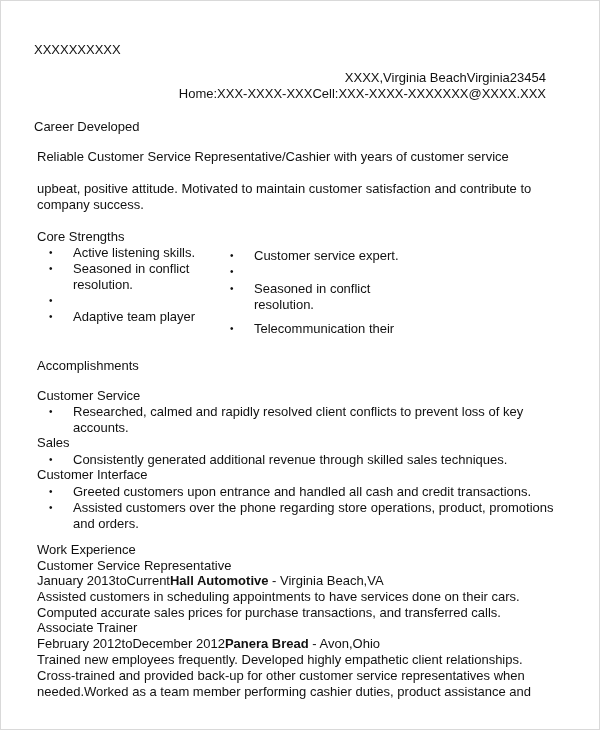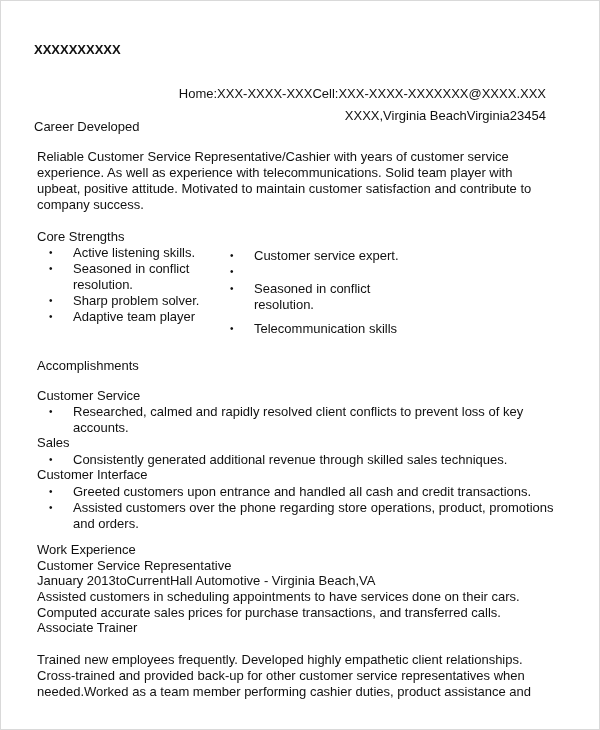--- a/index.html
+++ b/index.html
@@ -10,61 +10,59 @@
     color: #111111;
   }
   .page {
     position: relative;
     width: 598px; height: 728px;
     border: 1px solid #d9d9d9;
     background: #ffffff;
     box-sizing: content-box;
   }
   .abs { position: absolute; white-space: nowrap; font-size: 13px; line-height: 16px; }
-  .name { left: 33px; top: 41px; font-weight: bold; font-size: 13px; }
-  .addr { right: 53px; top: 69px; text-align: left; margin-top: 38px; }
+  .name { left: 33px; top: 41px; font-weight: normal; font-size: 13px; }
+  .addr { right: 53px; top: 69px; text-align: left; }
   .contact { right: 53px; top: 85px; }
   .heading { left: 33px; }
-  b { font-weight: normal; }
+  b { font-weight: bold; }
 </style>
 </head>
 <body>
 
 <div class="page">
 
   <div class="abs name">XXXXXXXXXX</div>
   <div class="abs addr">XXXX,Virginia BeachVirginia23454</div>
   <div class="abs contact">Home:XXX-XXXX-XXXCell:XXX-XXXX-XXXXXXX@XXXX.XXX</div>
 
   <div class="abs heading" style="top:118px">Career Developed</div>
   <div class="abs" style="left:36px;top:148px">Reliable Customer Service Representative/Cashier with years of customer service</div>
-  <div class="abs" style="left:36px;top:164px">experience. As well as experience with telecommunications. Solid team player with</div>
   <div class="abs" style="left:36px;top:180px">upbeat, positive attitude. Motivated to maintain customer satisfaction and contribute to</div>
   <div class="abs" style="left:36px;top:196px">company success.</div>
 
   <div class="abs heading" style="left:36px;top:228px">Core Strengths</div>
 
   <div class="abs" style="left:48px;top:244px;font-size:10px">•</div>
   <div class="abs" style="left:72px;top:244px">Active listening skills.</div>
   <div class="abs" style="left:48px;top:260px;font-size:10px">•</div>
   <div class="abs" style="left:72px;top:260px">Seasoned in conflict</div>
   <div class="abs" style="left:72px;top:276px">resolution.</div>
   <div class="abs" style="left:48px;top:292px;font-size:10px">•</div>
-  <div class="abs" style="left:72px;top:292px">Sharp problem solver.</div>
   <div class="abs" style="left:48px;top:308px;font-size:10px">•</div>
   <div class="abs" style="left:72px;top:308px">Adaptive team player</div>
 
   <div class="abs" style="left:229px;top:247px;font-size:10px">•</div>
   <div class="abs" style="left:253px;top:247px">Customer service expert.</div>
   <div class="abs" style="left:229px;top:263px;font-size:10px">•</div>
   <div class="abs" style="left:229px;top:280px;font-size:10px">•</div>
   <div class="abs" style="left:253px;top:280px">Seasoned in conflict</div>
   <div class="abs" style="left:253px;top:296px">resolution.</div>
   <div class="abs" style="left:229px;top:320px;font-size:10px">•</div>
-  <div class="abs" style="left:253px;top:320px">Telecommunication skills</div>
+  <div class="abs" style="left:253px;top:320px">Telecommunication their</div>
 
   <div class="abs heading" style="left:36px;top:357px">Accomplishments</div>
 
   <div class="abs" style="left:36px;top:387px">Customer Service</div>
   <div class="abs" style="left:48px;top:403px;font-size:10px">•</div>
   <div class="abs" style="left:72px;top:403px">Researched, calmed and rapidly resolved client conflicts to prevent loss of key</div>
   <div class="abs" style="left:72px;top:419px">accounts.</div>
 
   <div class="abs" style="left:36px;top:434px">Sales</div>
   <div class="abs" style="left:48px;top:451px;font-size:10px">•</div>
@@ -80,17 +78,20 @@
   <div class="abs heading" style="left:36px;top:541px">Work Experience</div>
 
   <div class="abs" style="left:36px;top:557px;font-weight:normal">Customer Service Representative</div>
   <div class="abs" style="left:36px;top:572px">
     <span>January 2013toCurrent</span><b>Hall Automotive</b><span> - Virginia Beach,VA</span>
   </div>
   <div class="abs" style="left:36px;top:588px">Assisted customers in scheduling appointments to have services done on their cars.</div>
   <div class="abs" style="left:36px;top:604px">Computed accurate sales prices for purchase transactions, and transferred calls.</div>
 
   <div class="abs" style="left:36px;top:619px;font-weight:normal">Associate Trainer</div>
+  <div class="abs" style="left:36px;top:635px">
+    <span>February 2012toDecember 2012</span><b>Panera Bread</b><span> - Avon,Ohio</span>
+  </div>
   <div class="abs" style="left:36px;top:651px">Trained new employees frequently. Developed highly empathetic client relationships.</div>
   <div class="abs" style="left:36px;top:667px">Cross-trained and provided back-up for other customer service representatives when</div>
   <div class="abs" style="left:36px;top:683px">needed.Worked as a team member performing cashier duties, product assistance and</div>
 
 </div>
 
 </body></html>

